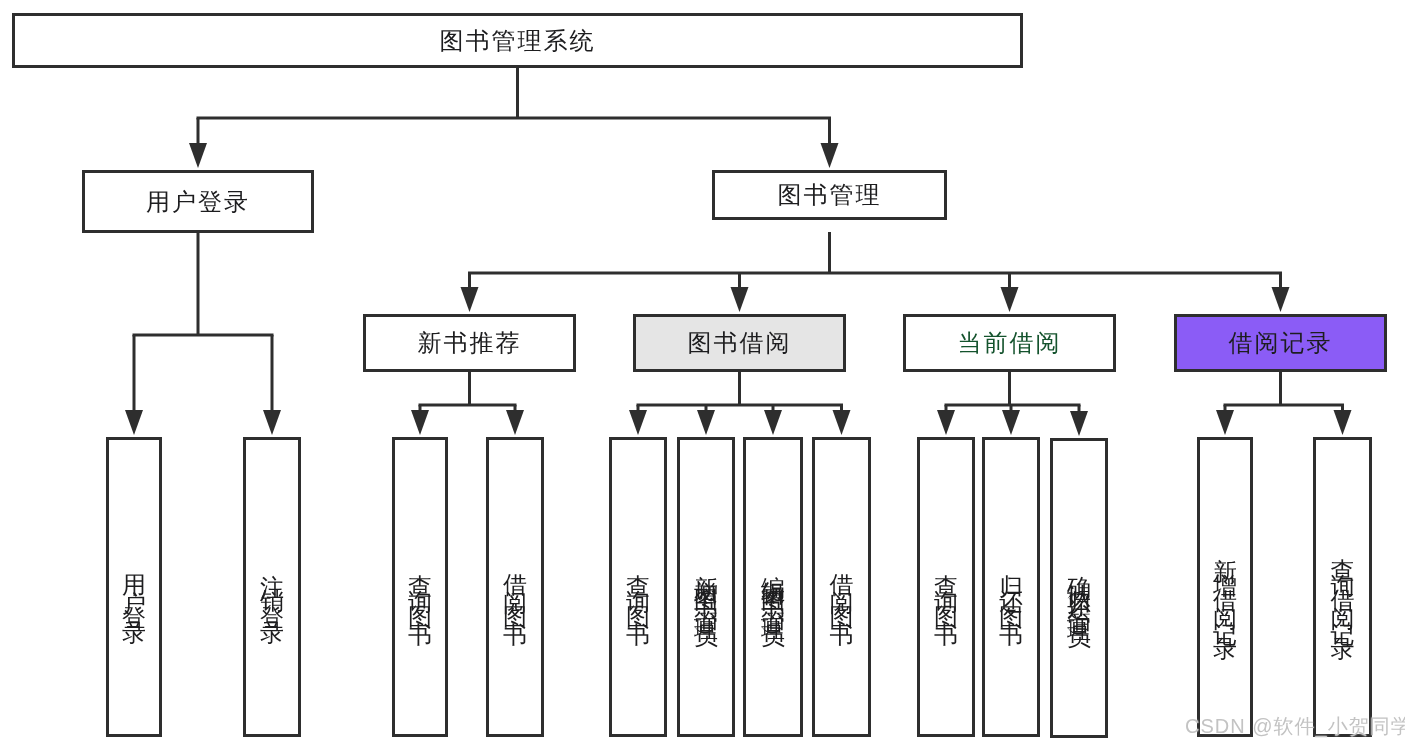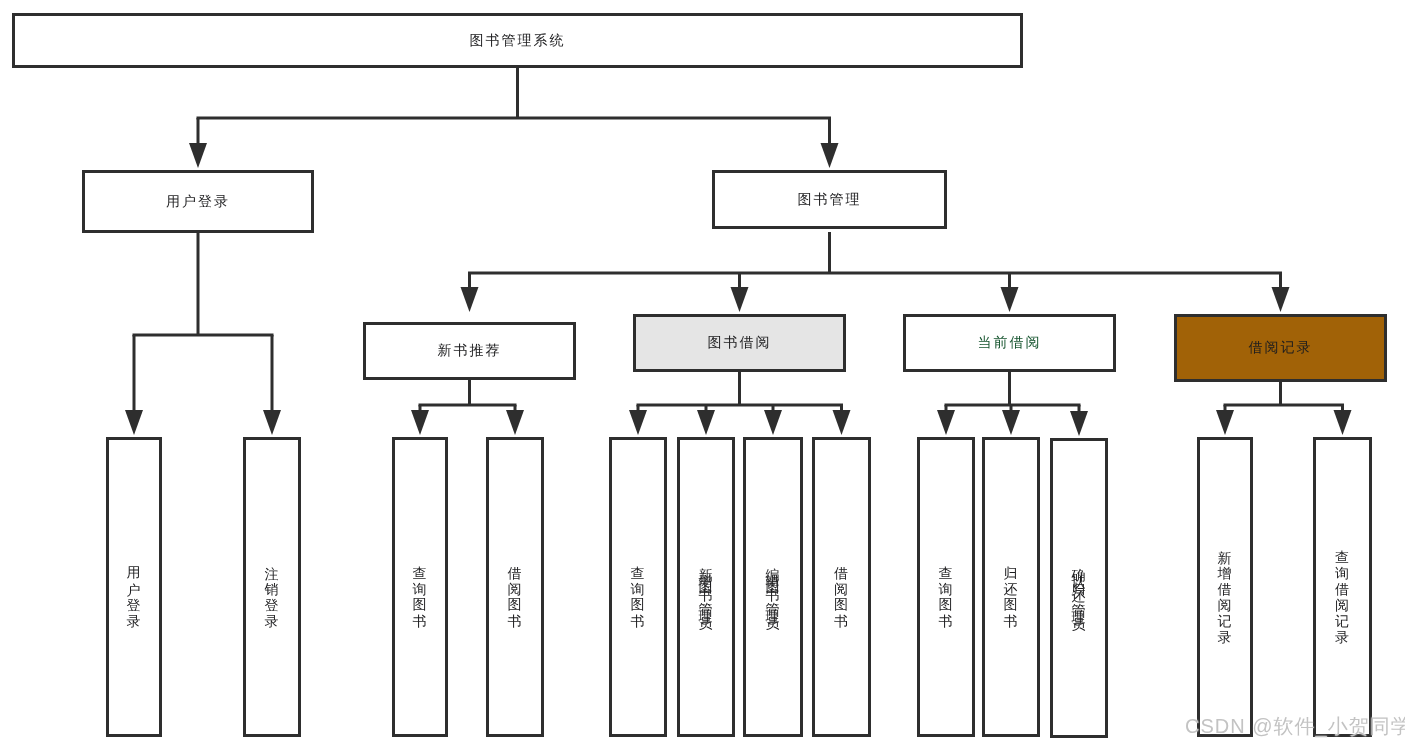--- a/index.html
+++ b/index.html
@@ -23,21 +23,21 @@
   .node {
     position: absolute;
     background: #ffffff;
     border: 3px solid #2e2e2e;
     display: flex;
     align-items: center;
     justify-content: center;
     color: #1d1d1f;
   }
   .node .lbl {
-    font-size: 14px;
+    font-size: 24px;
     letter-spacing: 2px;
     white-space: nowrap;
   }
   .node.v .lbl {
     writing-mode: vertical-rl;
     text-orientation: mixed;
     letter-spacing: 14px;
   }
   .watermark {
     position: absolute;
@@ -123,33 +123,33 @@
         <polygon points="1333.5,410 1351.5,410 1342.5,435" fill="#2e2e2e"></polygon>
       </g>
     </svg>
   <div id="nodes">
       <div class="node h" style="left: 12px; top: 13px; width: 1011px; height: 55px; border-color: rgb(46, 46, 46); background: rgb(255, 255, 255); color: rgb(29, 29, 31);">
         <span class="lbl">图书管理系统</span>
       </div>
       <div class="node h" style="left: 82px; top: 170px; width: 232px; height: 63px; border-color: rgb(46, 46, 46); background: rgb(255, 255, 255); color: rgb(29, 29, 31);">
         <span class="lbl">用户登录</span>
       </div>
-      <div class="node h" style="left: 712px; top: 170px; width: 235px; height: 59px; border-color: rgb(46, 46, 46); background: rgb(255, 255, 255); color: rgb(29, 29, 31); text-align: center;">
+      <div class="node h" style="left: 712px; top: 170px; width: 235px; height: 50px; border-color: rgb(46, 46, 46); background: rgb(255, 255, 255); color: rgb(29, 29, 31); text-align: center;">
         <span class="lbl">图书管理</span>
       </div>
-      <div class="node h" style="left: 363px; top: 314px; width: 213px; height: 58px; border-color: rgb(46, 46, 46); background: rgb(255, 255, 255); color: rgb(29, 29, 31); margin-top: 8px;">
+      <div class="node h" style="left: 363px; top: 314px; width: 213px; height: 58px; border-color: rgb(46, 46, 46); background: rgb(255, 255, 255); color: rgb(29, 29, 31);">
         <span class="lbl">新书推荐</span>
       </div>
       <div class="node h" style="left: 633px; top: 314px; width: 213px; height: 58px; border-color: rgb(46, 46, 46); background: #e5e5e5; color: rgb(29, 29, 31);">
         <span class="lbl">图书借阅</span>
       </div>
       <div class="node h" style="left: 903px; top: 314px; width: 213px; height: 58px; border-color: rgb(46, 46, 46); background: rgb(255, 255, 255); color: #14532d;">
         <span class="lbl">当前借阅</span>
       </div>
-      <div class="node h" style="left: 1174px; top: 314px; width: 213px; height: 68px; border-color: rgb(46, 46, 46); background: #a16207; color: rgb(29, 29, 31);">
+      <div class="node h" style="left: 1174px; top: 314px; width: 213px; height: 58px; border-color: rgb(46, 46, 46); background: #8b5cf6; color: rgb(29, 29, 31);">
         <span class="lbl">借阅记录</span>
       </div>
       <div class="node v" style="left: 106px; top: 437px; width: 56px; height: 300px; border-color: rgb(46, 46, 46); background: rgb(255, 255, 255); color: rgb(29, 29, 31);">
         <span class="lbl" style="letter-spacing: 16px;">用户登录</span>
       </div>
       <div class="node v" style="left: 243px; top: 437px; width: 58px; height: 300px; border-color: rgb(46, 46, 46); background: rgb(255, 255, 255); color: rgb(29, 29, 31);">
         <span class="lbl" style="letter-spacing: 16px;">注销登录</span>
       </div>
       <div class="node v" style="left: 392px; top: 437px; width: 56px; height: 300px; border-color: rgb(46, 46, 46); background: rgb(255, 255, 255); color: rgb(29, 29, 31);">
         <span class="lbl" style="letter-spacing: 16px;">查询图书</span>

